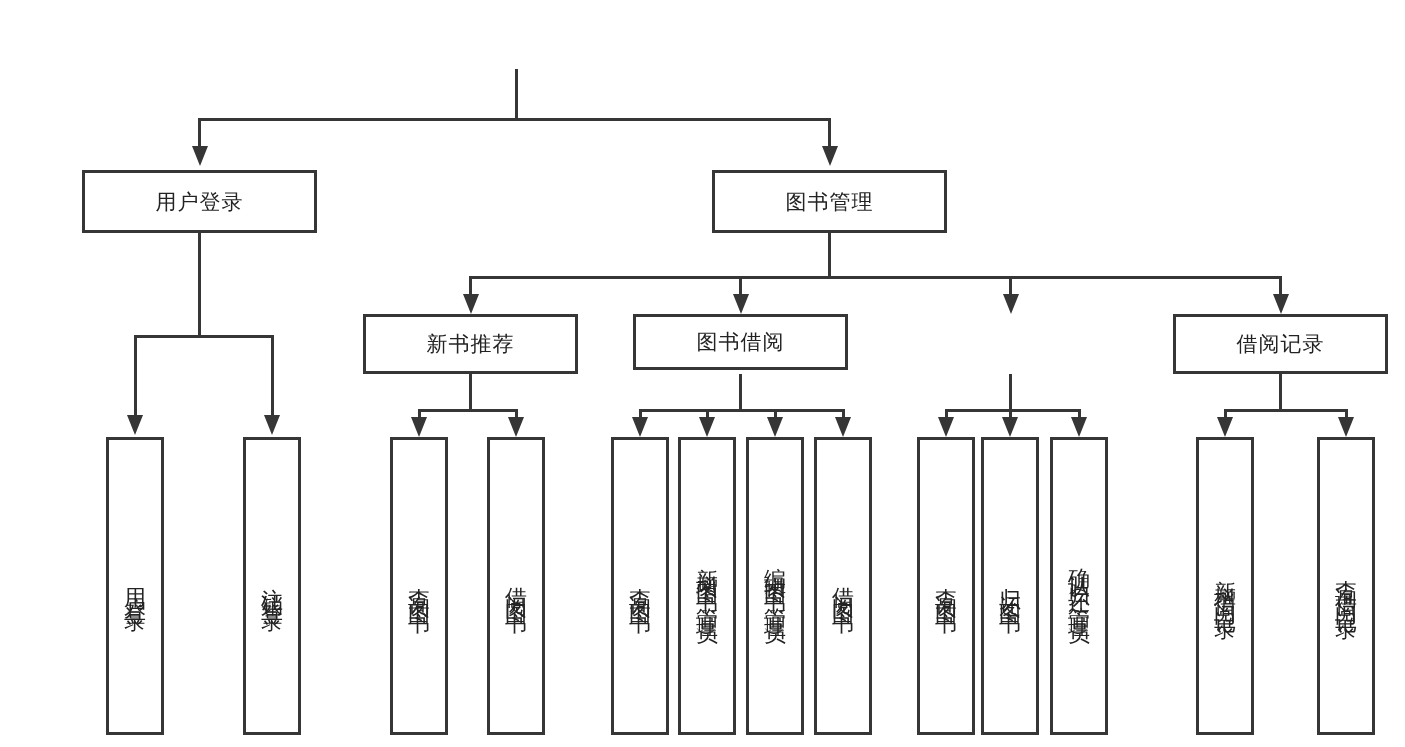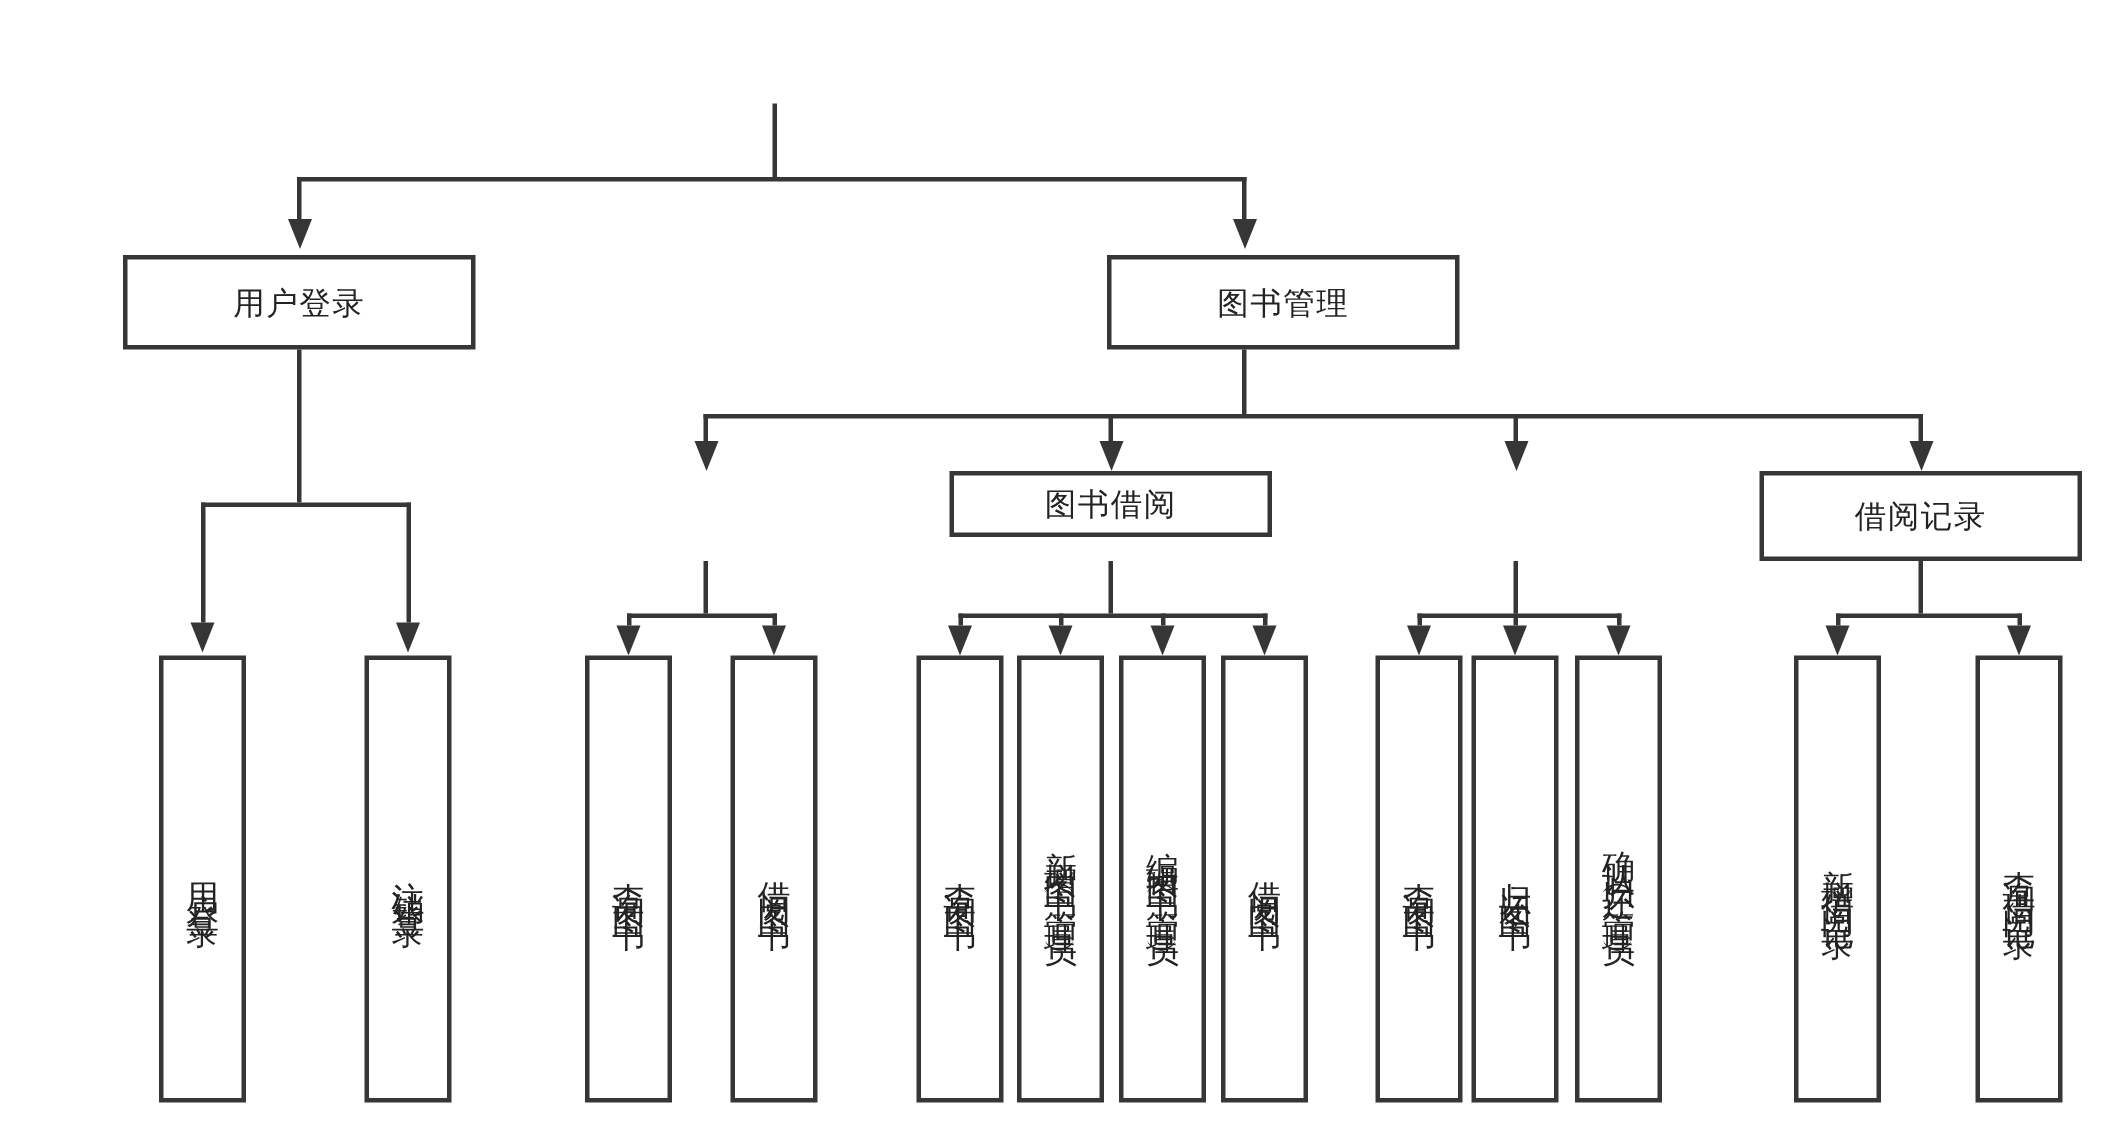--- a/index.html
+++ b/index.html
@@ -71,37 +71,40 @@
 
 
   <div class="vline" style="left:514.5px; top:69px; height:49px;"></div>
   <div class="hline" style="left:198px; top:118px; width:633px;"></div>
   <div class="drop" style="left:198px; top:118px; height:28px;"></div>
   <div class="drop" style="left:828px; top:118px; height:28px;"></div>
 
   <div class="node hnode" style="left:82px; top:170px; width:235px; height:63px;">
     <span>用户登录</span>
   </div>
-  <div class="node hnode" style="left:738px; top:170px; width:235px; height:63px;">
+  <div class="node hnode" style="left:712px; top:170px; width:235px; height:63px;">
     <span>图书管理</span>
   </div>
 
   <div class="vline" style="left:198px; top:233px; height:102px;"></div>
   <div class="hline" style="left:133.5px; top:335px; width:140px;"></div>
   <div class="drop" style="left:133.5px; top:335px; height:80px;"></div>
   <div class="drop" style="left:270.5px; top:335px; height:80px;"></div>
 
   <div class="vline" style="left:828px; top:233px; height:43px;"></div>
   <div class="hline" style="left:469px; top:276px; width:813px;"></div>
   <div class="drop" style="left:469px; top:276px; height:18px;"></div>
   <div class="drop" style="left:739px; top:276px; height:18px;"></div>
   <div class="drop" style="left:1009px; top:276px; height:18px;"></div>
   <div class="drop" style="left:1279px; top:276px; height:18px;"></div>
 
-  <div class="node hnode" style="left:633px; top:314px; width:215px; height:44px;">
+  <div class="node hnode" style="left:363px; top:314px; width:215px; height:60px;">
+    <span>新书推荐</span>
+  </div>
+  <div class="node hnode" style="left:633px; top:314px; width:215px; height:56px;">
     <span>图书借阅</span>
   </div>
   <div class="node hnode" style="left:1173px; top:314px; width:215px; height:60px;">
     <span>借阅记录</span>
   </div>
 
   <div class="vline" style="left:469px; top:374px; height:35px;"></div>
   <div class="hline" style="left:417.5px; top:409px; width:100px;"></div>
   <div class="drop" style="left:417.5px; top:409px; height:8px;"></div>
   <div class="drop" style="left:514.5px; top:409px; height:8px;"></div>

